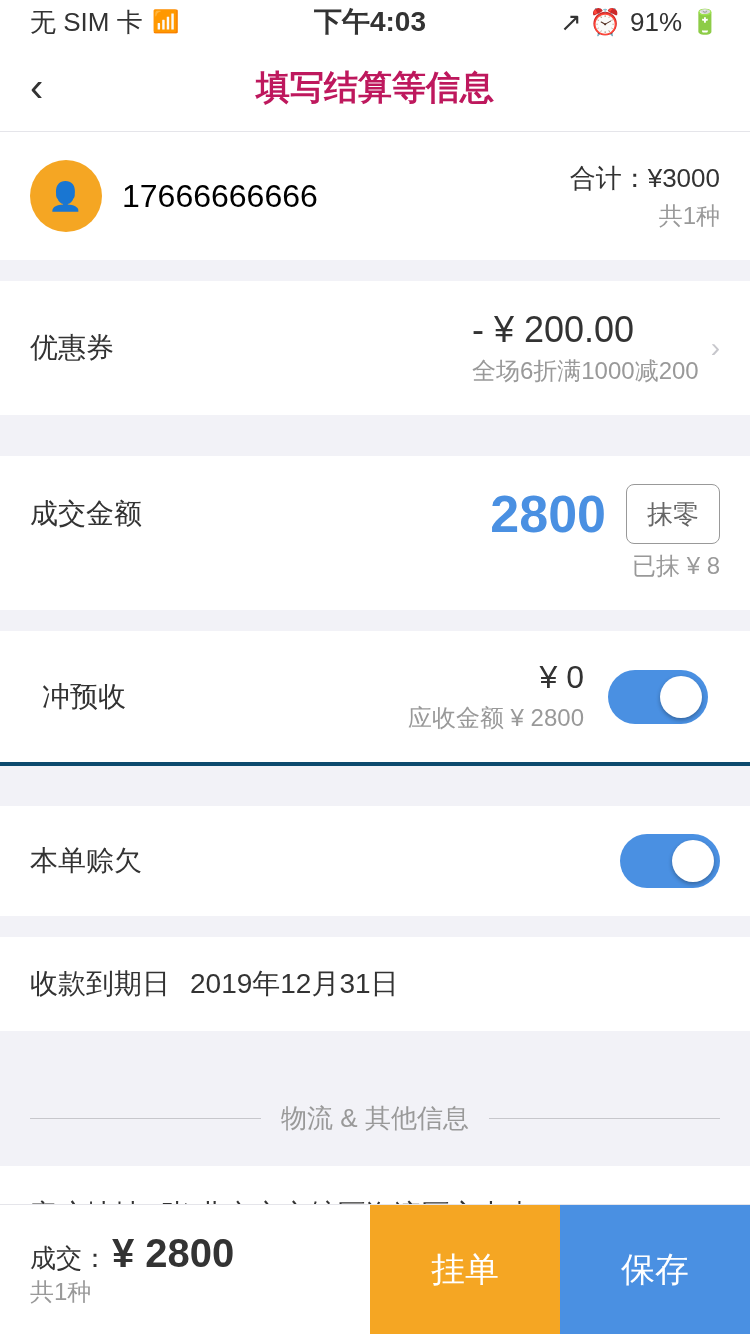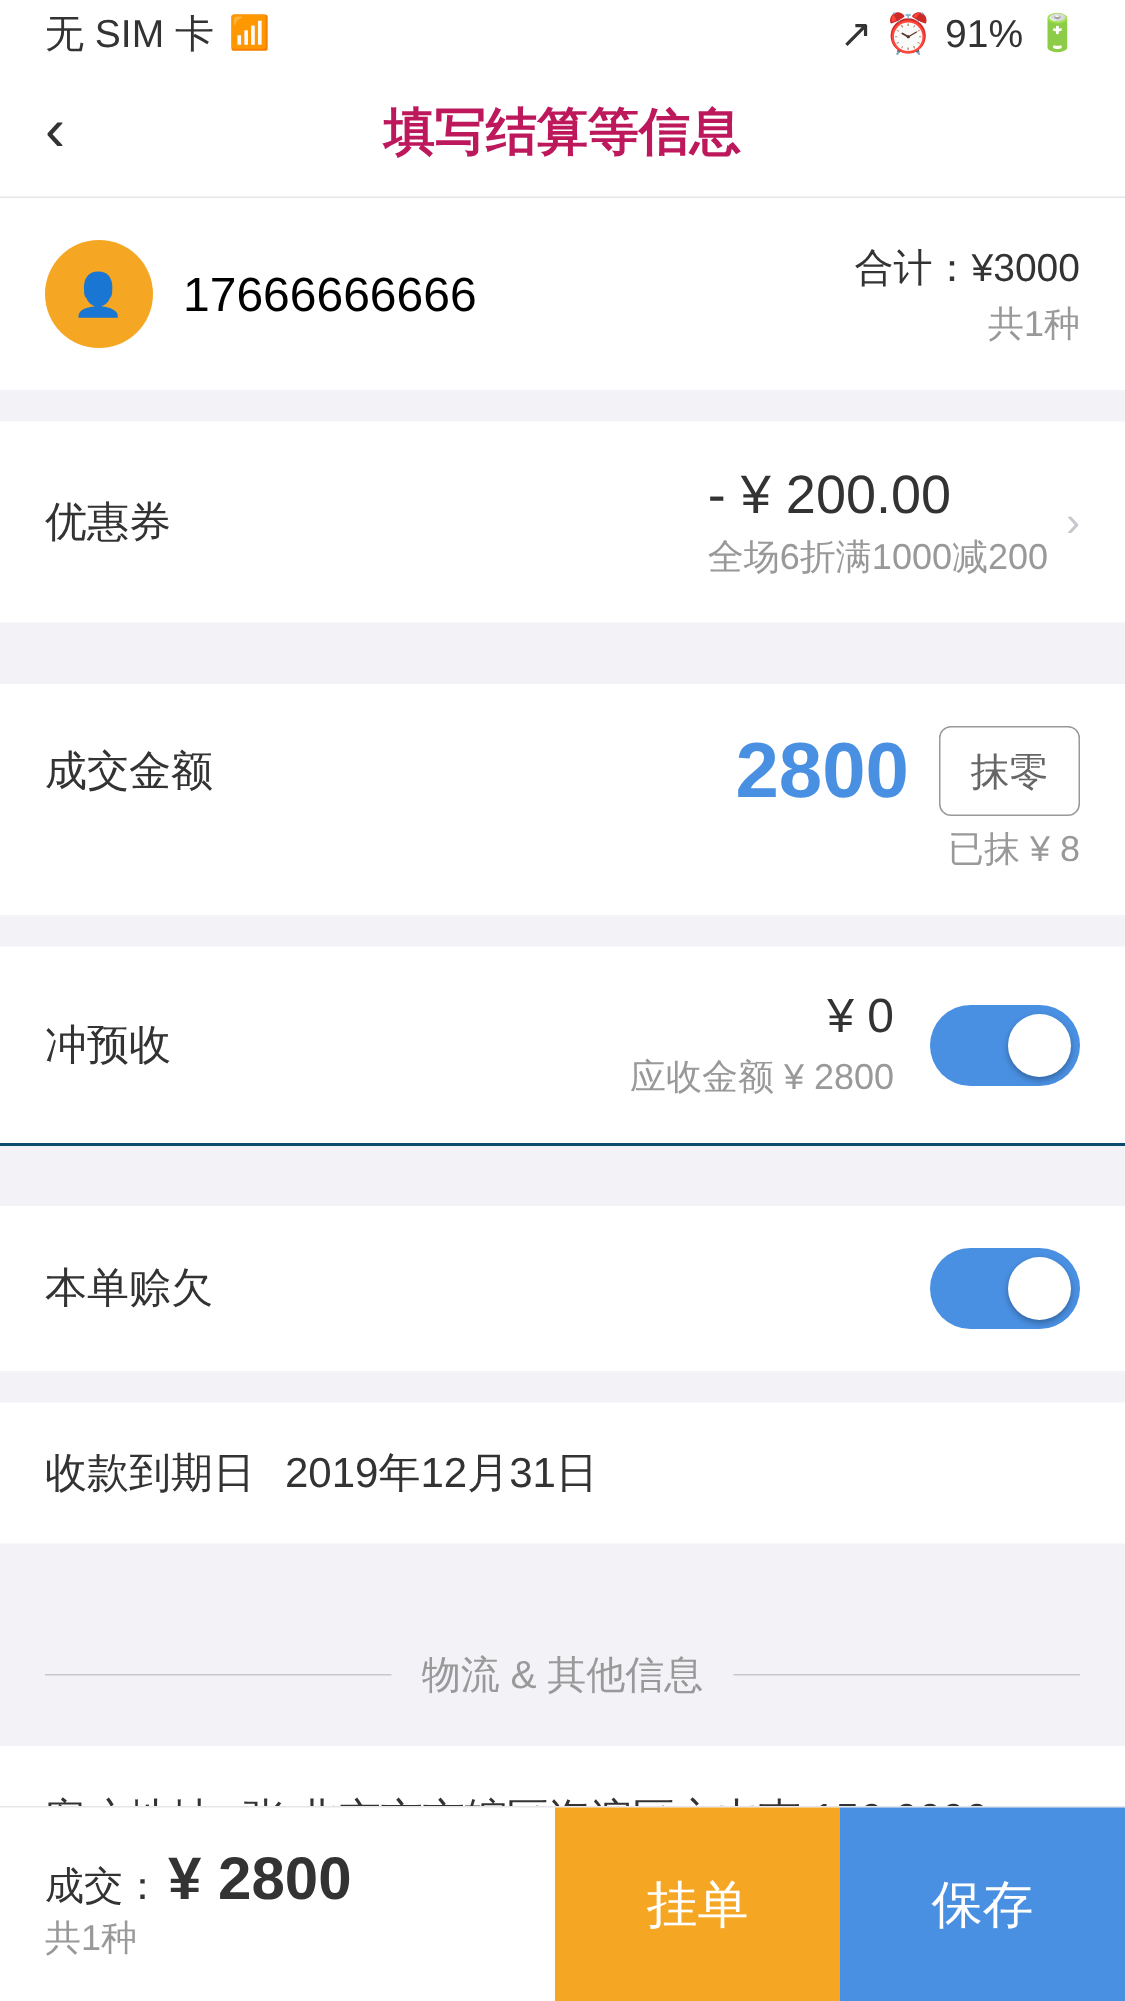--- a/index.html
+++ b/index.html
@@ -126,22 +126,22 @@
       font-size: 26px;
       color: #666;
       background: #fff;
       cursor: pointer;
     }
     .deal-sub { font-size: 24px; color: #999; margin-top: 6px; text-align: right; }
 
     
     .prereceive-section {
       background: #fff;
-      padding: 28px 30px;
-      border-bottom: 2px solid #0c4a6e;
+      padding: 28px 42px;
+      border-bottom: 4px solid #0c4a6e;
     }
     .prereceive-row {
       display: flex;
       align-items: center;
       justify-content: space-between;
     }
     .prereceive-right { display: flex; align-items: center; gap: 24px; }
     .prereceive-values { text-align: right; }
     .prereceive-amount { font-size: 32px; color: #333; font-weight: 500; }
     .prereceive-sub { font-size: 24px; color: #999; margin-top: 6px; }
@@ -267,20 +267,21 @@
     }
   </style>
 </head>
 <body>
 
 <div class="status-bar">
   <div class="status-left">
     <span>无 SIM 卡</span>
     <span class="wifi-icon">📶</span>
   </div>
+  <span style="font-size:28px;font-weight:600;">下午4:03</span>
   <div class="status-right">
     <span>↗</span>
     <span>⏰</span>
     <span>91%</span>
     <span style="font-size:24px;">🔋</span>
   </div>
 </div>
 
 <div class="nav-bar">
   <span class="nav-back">‹</span>

